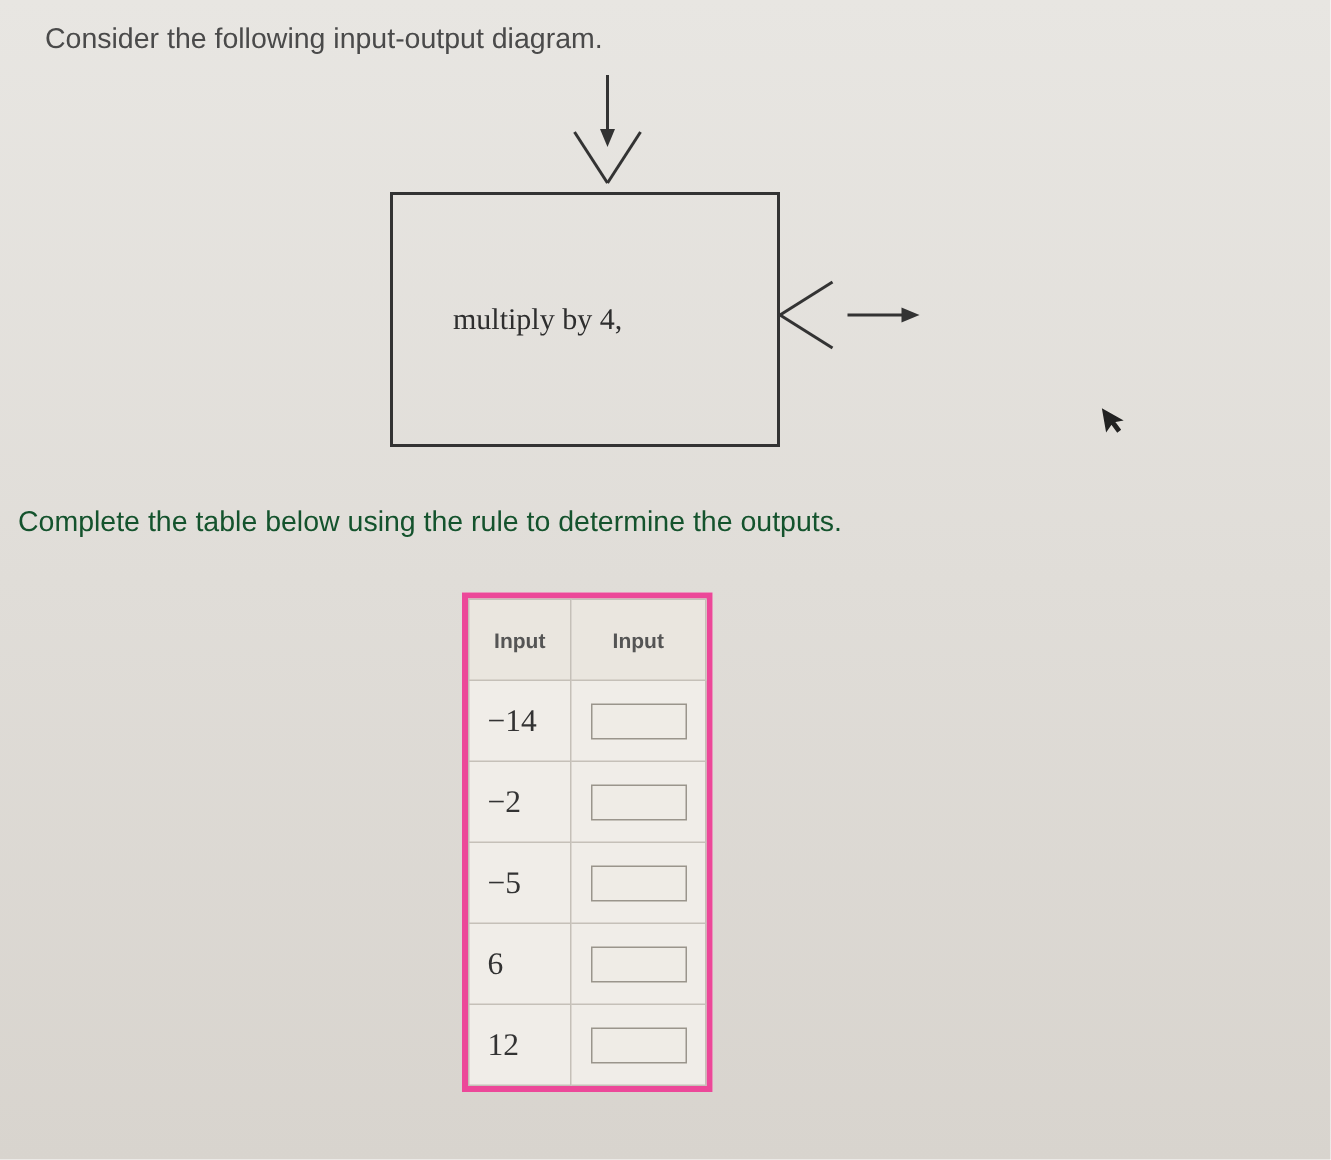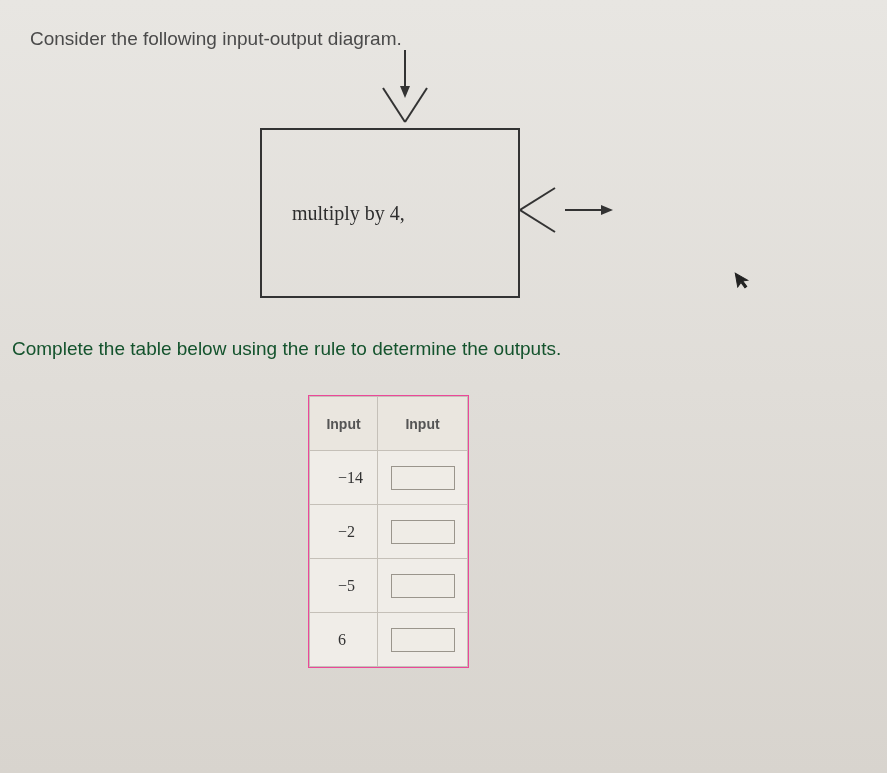--- a/index.html
+++ b/index.html
@@ -7,21 +7,21 @@
       width: 887px;
       height: 773px;
       background: linear-gradient(180deg, #e8e6e2 0%, #e0ddd8 50%, #d8d4ce 100%);
       font-family: Arial, Helvetica, sans-serif;
       color: #3a3a3a;
       position: relative;
       overflow: hidden;
     }
     .prompt-line-1 {
       position: absolute;
-      top: 28px;
+      top: 16px;
       left: 30px;
       font-size: 19px;
       color: #4a4a4a;
     }
     .diagram-area {
       position: absolute;
       top: 50px;
       left: 180px;
       width: 520px;
       height: 260px;
@@ -30,21 +30,21 @@
       position: absolute;
       top: 78px;
       left: 80px;
       width: 260px;
       height: 170px;
       border: 2px solid #333;
       background: transparent;
       display: flex;
       flex-direction: column;
       justify-content: center;
-      padding-left: 30px;
+      padding-left: 40px;
       gap: 21px;
     }
     .box-line {
       font-family: Georgia, 'Times New Roman', serif;
       font-size: 20px;
       color: #2e2e2e;
     }
     .input-arrow {
       position: absolute;
       top: 0px;
@@ -60,45 +60,45 @@
       top: 338px;
       left: 12px;
       font-size: 19px;
       color: #14532d;
       font-weight: 500;
     }
     .table-wrap {
       position: absolute;
       top: 395px;
       left: 308px;
-      border: 1px solid #ec4899;
+      border: 4px solid #ec4899;
       background: #f0ede8;
     }
     table { border-collapse: collapse; }
     th, td {
       border: 1px solid #c5c0b8;
       height: 54px;
       vertical-align: middle;
       text-align: center;
     }
     th {
       background: #eae6df;
       font-size: 14px;
       color: #555;
       font-weight: bold;
       padding: 8px 12px;
     }
     th.input-col { width: 68px; }
     th.output-col { width: 90px; }
     td.input-cell {
       font-family: Georgia, serif;
-      font-size: 16px;
+      font-size: 21px;
       color: #333;
       text-align: left;
-      padding-left: 28px;
+      padding-left: 12px;
     }
     td.output-cell { padding: 0 10px; }
     .answer-box {
       width: 64px;
       height: 24px;
       border: 1px solid #9a958c;
       background: #efece6;
       margin: 0 auto;
     }
     .cursor {
@@ -171,15 +171,21 @@
         <td class="output-cell">
             <div class="answer-box"></div>
           </td>
       </tr>
       <tr>
         <td class="input-cell">6</td>
         <td class="output-cell">
             <div class="answer-box"></div>
           </td>
       </tr>
+      <tr>
+        <td class="input-cell">12</td>
+        <td class="output-cell">
+            <div class="answer-box"></div>
+          </td>
+      </tr>
     </tbody>
   </table>
 </div>
 
 </body></html>

